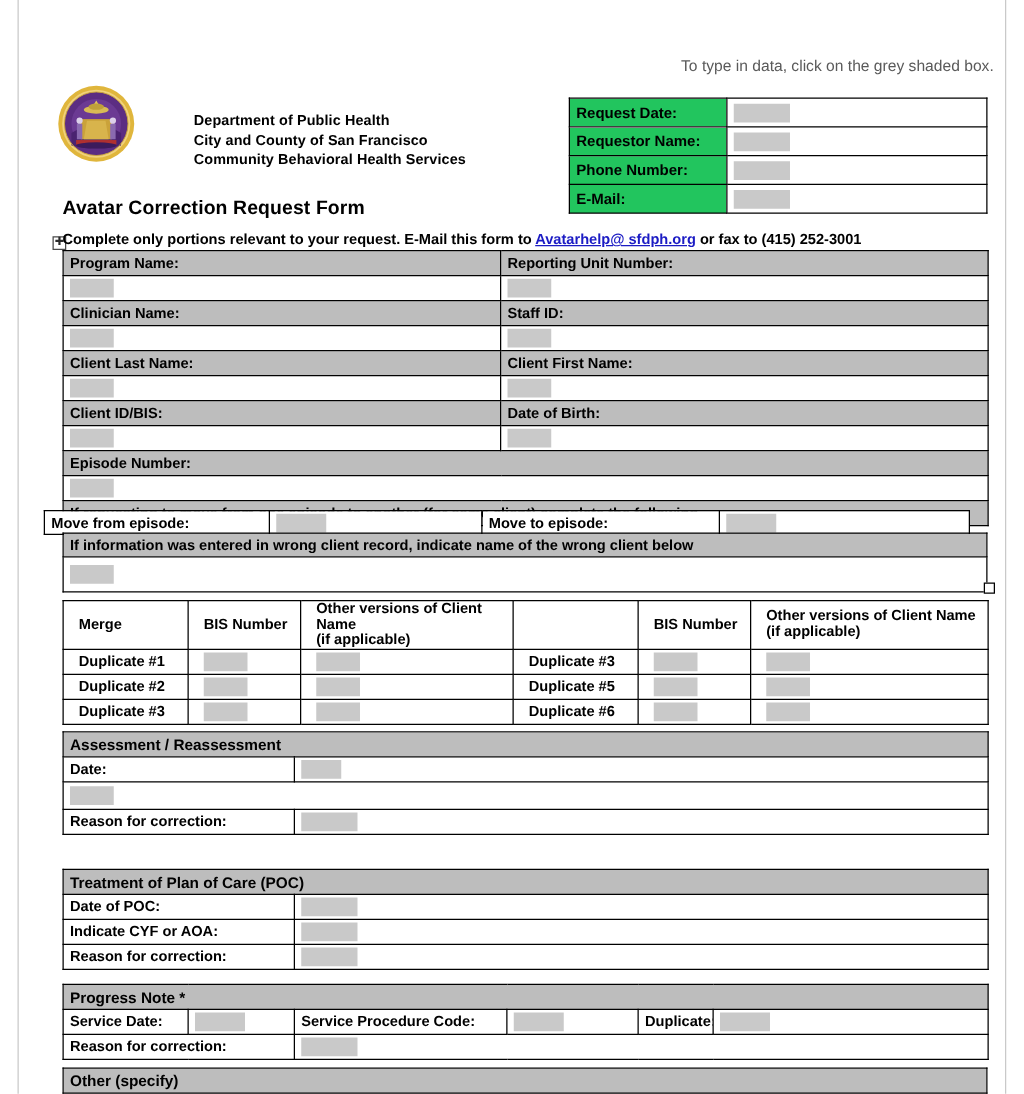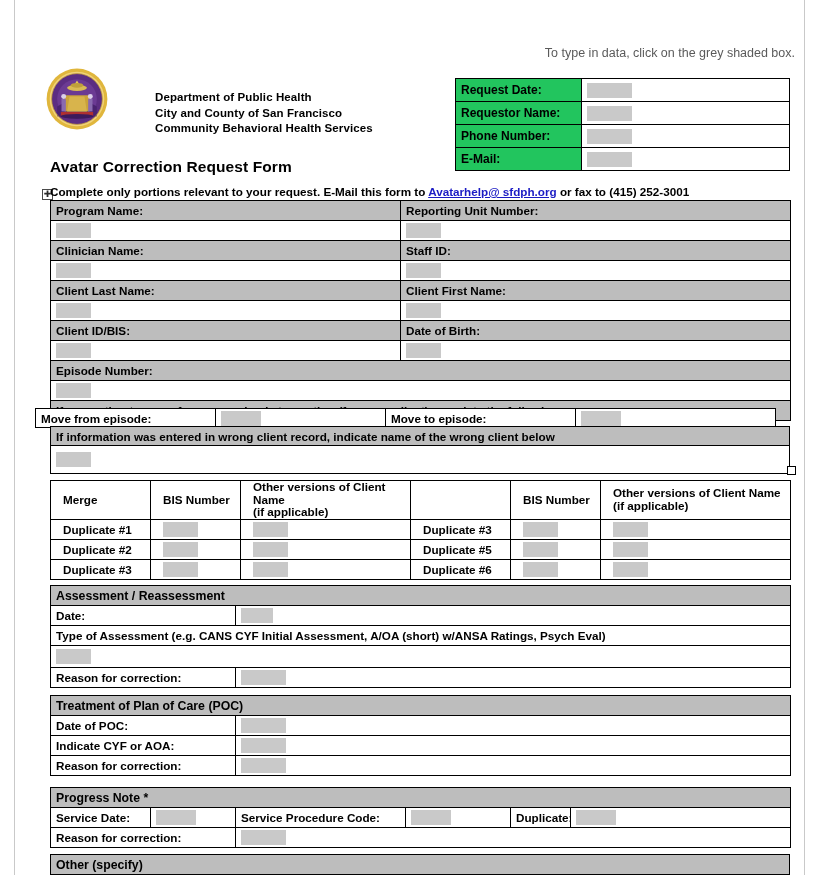--- a/index.html
+++ b/index.html
@@ -388,23 +388,20 @@
         </colgroup>
     <tbody>
           <tr>
       <td class="gray sechdr" colspan="2">Assessment / Reassessment</td>
     </tr>
     <tr>
       <td class="white lbl" style="width:60px">Date:</td>
       <td class="white boxcell"><span class="fill w32"></span></td>
     </tr>
     <tr>
-      <td class="white lbl" colspan="2">Type of Assessment  (e.g. CANS CYF Initial Assessment, A/OA (short) w/ANSA Ratings, Psych Eval)</td>
-    </tr>
-    <tr>
       <td class="white boxcell" colspan="2" style="height:21px"><span class="fill w35"></span></td>
     </tr>
     <tr>
       <td class="white lbl">Reason for correction:</td>
       <td class="white boxcell"><span class="fill w45"></span></td>
     </tr>
   </tbody>
       </table>
 
   <table class="frm" id="tbl-poc">

